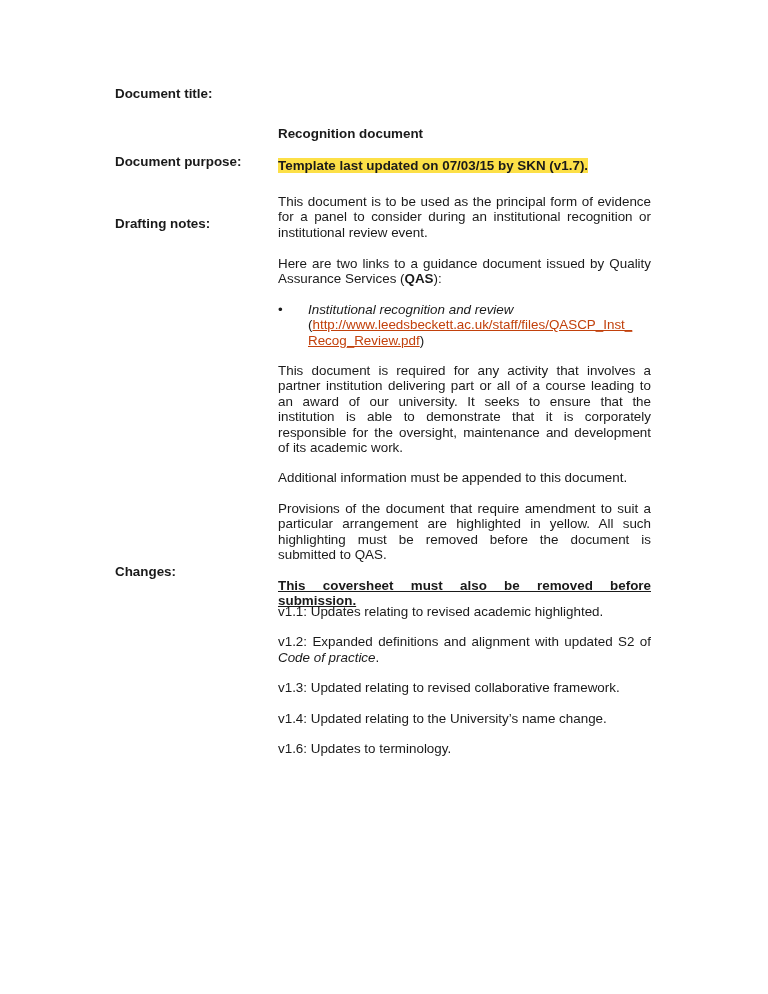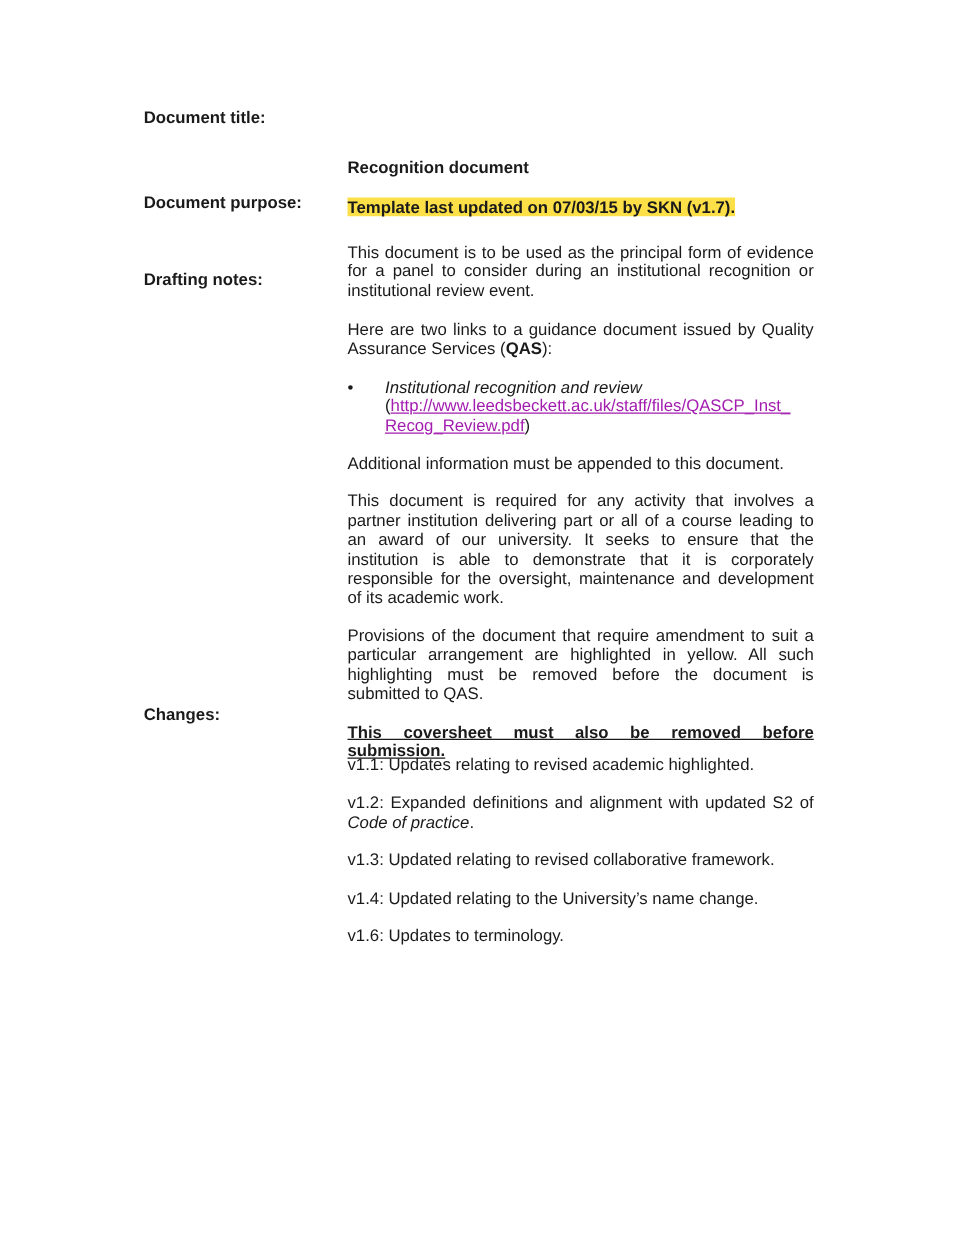--- a/index.html
+++ b/index.html
@@ -5,21 +5,21 @@
   html, body { margin: 0; padding: 0; background: #ffffff; }
   body { width: 768px; height: 994px; position: relative; overflow: hidden;
          font-family: "Liberation Sans", sans-serif; font-size: 13.4px; color: #1a1a1a; line-height: 15.4px; }
   .row { position: absolute; left: 115px; width: 536px; }
   .label { position: absolute; left: 0; top: 0; font-weight: bold; width: 160px; }
   .content { position: absolute; left: 163px; top: 0; width: 373px; text-align: justify; margin-top: 40px; }
   .content p { margin: 0 0 15px 0; }
   .content p:last-child { margin-bottom: 0; }
   .bold { font-weight: bold; }
   .hl { background: #fde047; }
-  a.link { color: #a21caf; text-decoration: underline; }
+  a.link { color: #c2410c; text-decoration: underline; }
   .bullet { position: relative; padding-left: 30px; text-align: left; margin: 0 0 15px 0; }
   .bullet .dot { position: absolute; left: 0; top: 0; }
   i { font-style: italic; }
   .ul { text-decoration: underline; font-weight: bold; }
 </style>
 </head>
 <body>
 
 <div class="row" style="top:86px;">
   <div class="label">Document title:</div>
@@ -38,22 +38,22 @@
 
 <div class="row" style="top:216px;">
   <div class="label">Drafting notes:</div>
   <div class="content">
     <p style="text-align:justify;"><span>Here are two links to a guidance document issued by Quality Assurance Services (</span><span class="bold">QAS</span><span>):</span></p>
     <div class="bullet">
       <span class="dot">•</span>
       <i>Institutional recognition and review</i><br>
       <span>(</span><a class="link" href="#">http://www.leedsbeckett.ac.uk/staff/files/QASCP_Inst_ Recog_Review.pdf</a><span>)</span>
     </div>
+    <p>This document is required for any activity that involves a partner institution delivering part or all of a course leading to an award of our university. It seeks to ensure that the institution is able to demonstrate that it is corporately responsible for the oversight, maintenance and development of its academic work.</p>
     <p>Additional information must be appended to this document.</p>
-    <p>This document is required for any activity that involves a partner institution delivering part or all of a course leading to an award of our university. It seeks to ensure that the institution is able to demonstrate that it is corporately responsible for the oversight, maintenance and development of its academic work.</p>
     <p>Provisions of the document that require amendment to suit a particular arrangement are highlighted in yellow. All such highlighting must be removed before the document is submitted to QAS.</p>
     <p class="ul">This coversheet must also be removed before submission.</p>
   </div>
 </div>
 
 <div class="row" style="top:564px;">
   <div class="label">Changes:</div>
   <div class="content">
     <p>v1.1: Updates relating to revised academic highlighted.</p>
     <p><span>v1.2: Expanded definitions and alignment with updated S2 of </span><i>Code of practice</i><span>.</span></p>

